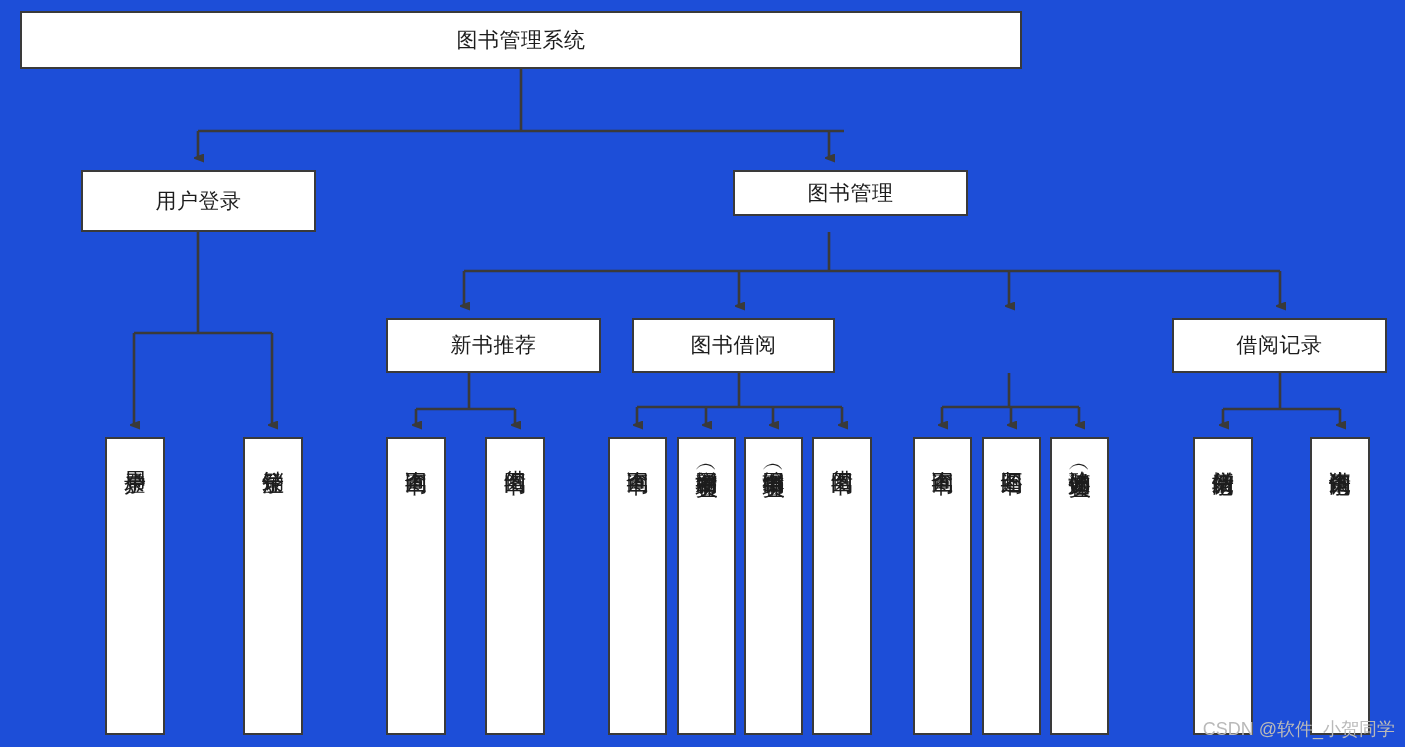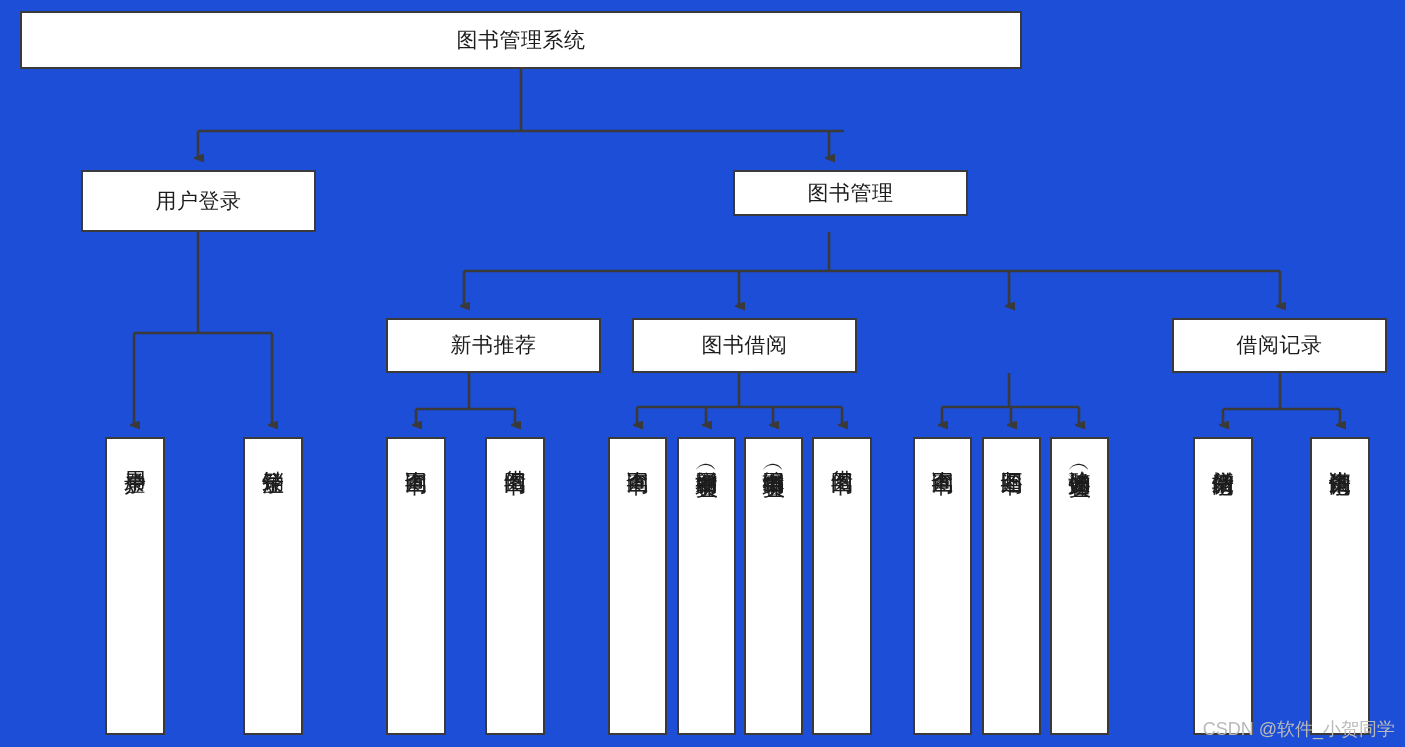--- a/index.html
+++ b/index.html
@@ -133,21 +133,21 @@
   <div class="node horizontal" style="left: 81px; top: 170px; width: 235px; height: 62px;">
     <span class="node-label">用户登录</span>
   </div>
   <div class="node horizontal" style="left: 733px; top: 170px; width: 235px; height: 46px;">
     <span class="node-label">图书管理</span>
   </div>
 
   <div class="node horizontal" style="left: 362px; top: 318px; width: 215px; height: 55px; margin-left: 24px;">
     <span class="node-label">新书推荐</span>
   </div>
-  <div class="node horizontal" style="left: 632px; top: 318px; width: 225px; height: 55px;">
+  <div class="node horizontal" style="left: 632px; top: 318px; width: 203px; height: 55px;">
     <span class="node-label">图书借阅</span>
   </div>
   <div class="node horizontal" style="left: 1172px; top: 318px; width: 215px; height: 55px;">
     <span class="node-label">借阅记录</span>
   </div>
 
   <div class="node vertical" style="left: 105px; top: 437px; width: 60px; height: 298px;">
     <span class="node-label">用户登录</span>
   </div>
   <div class="node vertical" style="left: 243px; top: 437px; width: 60px; height: 298px;">

